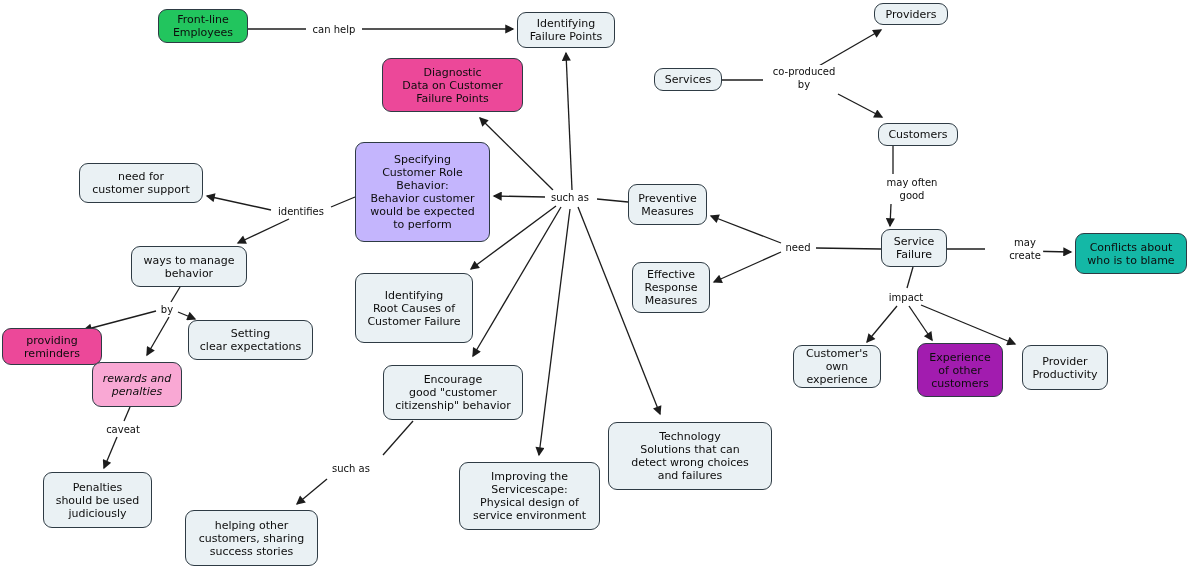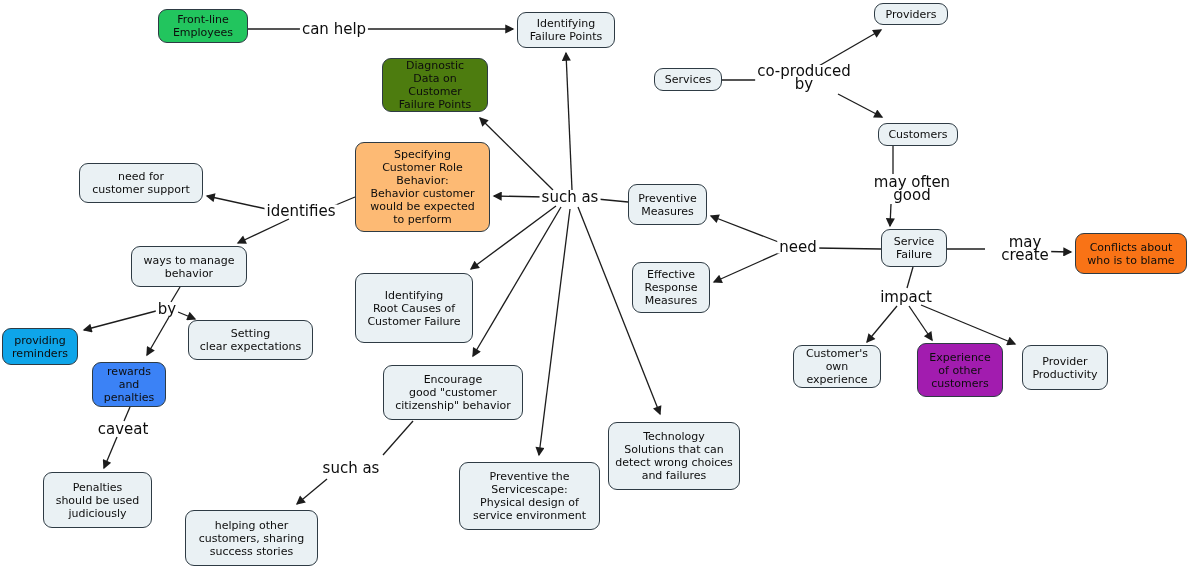--- a/index.html
+++ b/index.html
@@ -27,21 +27,21 @@
     text-align: center;
     font-size: 11px;
     line-height: 13px;
     white-space: pre-line;
     padding: 2px 4px;
     cursor: default;
   }
   .edge-label {
     position: absolute;
     transform: translate(-50%, -50%);
-    font-size: 15px;
+    font-size: 10px;
     line-height: 13px;
     text-align: center;
     white-space: pre-line;
     background: #ffffff;
     padding: 0 2px;
     cursor: default;
   }
 </style>
 </head>
 <body>
@@ -87,69 +87,69 @@
       <line x1="130" y1="407" x2="124" y2="421" stroke="#1c1c1c" stroke-width="1.3"></line>
       <line x1="117" y1="437" x2="104" y2="468" stroke="#1c1c1c" stroke-width="1.3" marker-end="url(#arrowhead)"></line>
       <line x1="413" y1="421" x2="383" y2="455" stroke="#1c1c1c" stroke-width="1.3"></line>
       <line x1="327" y1="479" x2="297" y2="504" stroke="#1c1c1c" stroke-width="1.3" marker-end="url(#arrowhead)"></line>
     </svg>
 
 <div class="node" style="left: 158px; top: 9px; width: 90px; height: 34px; background: #22c55e; border: 1.5px solid rgb(46, 59, 68); color: rgb(13, 13, 13);">Front-line
 Employees</div>
     <div class="node" style="left: 517px; top: 12px; width: 98px; height: 36px; background: rgb(234, 241, 244); border: 1.5px solid rgb(46, 59, 68); color: rgb(13, 13, 13);">Identifying
 Failure Points</div>
-    <div class="node" style="left: 382px; top: 58px; width: 106px; height: 54px; background: #4d7c0f; border: 1.5px solid rgb(46, 59, 68); color: rgb(13, 13, 13);">Diagnostic
+    <div class="node" style="left: 382px; top: 58px; width: 141px; height: 54px; background: #ec4899; border: 1.5px solid rgb(46, 59, 68); color: rgb(13, 13, 13);">Diagnostic
 Data on Customer
 Failure Points</div>
     <div class="node" style="left: 654px; top: 68px; width: 68px; height: 23px; background: rgb(234, 241, 244); border: 1.5px solid rgb(46, 59, 68); color: rgb(13, 13, 13);">Services</div>
     <div class="node" style="left: 874px; top: 3px; width: 74px; height: 22px; background: rgb(234, 241, 244); border: 1.5px solid rgb(46, 59, 68); color: rgb(13, 13, 13);">Providers</div>
     <div class="node" style="left: 878px; top: 123px; width: 80px; height: 23px; background: rgb(234, 241, 244); border: 1.5px solid rgb(46, 59, 68); color: rgb(13, 13, 13);">Customers</div>
-    <div class="node" style="left: 355px; top: 142px; width: 135px; height: 90px; background: #fdba74; border: 1.5px solid rgb(46, 59, 68); color: rgb(13, 13, 13); text-align: center;">Specifying
+    <div class="node" style="left: 355px; top: 142px; width: 135px; height: 100px; background: #c4b5fd; border: 1.5px solid rgb(46, 59, 68); color: rgb(13, 13, 13); text-align: center;">Specifying
 Customer Role
 Behavior:
 Behavior customer
 would be expected
 to perform</div>
     <div class="node" style="left: 79px; top: 163px; width: 124px; height: 40px; background: rgb(234, 241, 244); border: 1.5px solid rgb(46, 59, 68); color: rgb(13, 13, 13);">need for
 customer support</div>
     <div class="node" style="left: 131px; top: 246px; width: 116px; height: 41px; background: rgb(234, 241, 244); border: 1.5px solid rgb(46, 59, 68); color: rgb(13, 13, 13);">ways to manage
 behavior</div>
     <div class="node" style="left: 628px; top: 184px; width: 79px; height: 41px; background: rgb(234, 241, 244); border: 1.5px solid rgb(46, 59, 68); color: rgb(13, 13, 13);">Preventive
 Measures</div>
     <div class="node" style="left: 632px; top: 262px; width: 78px; height: 51px; background: rgb(234, 241, 244); border: 1.5px solid rgb(46, 59, 68); color: rgb(13, 13, 13);">Effective
 Response
 Measures</div>
     <div class="node" style="left: 881px; top: 229px; width: 66px; height: 38px; background: rgb(234, 241, 244); border: 1.5px solid rgb(46, 59, 68); color: rgb(13, 13, 13);">Service
 Failure</div>
-    <div class="node" style="left: 1075px; top: 233px; width: 112px; height: 41px; background: #f97316; border: 1.5px solid rgb(46, 59, 68); color: rgb(13, 13, 13);">Conflicts about
+    <div class="node" style="left: 1075px; top: 233px; width: 112px; height: 41px; background: #14b8a6; border: 1.5px solid rgb(46, 59, 68); color: rgb(13, 13, 13);">Conflicts about
 who is to blame</div>
     <div class="node" style="left: 793px; top: 345px; width: 88px; height: 43px; background: rgb(234, 241, 244); border: 1.5px solid rgb(46, 59, 68); color: rgb(13, 13, 13);">Customer's
 own experience</div>
     <div class="node" style="left: 917px; top: 343px; width: 86px; height: 54px; background: #a21caf; border: 1.5px solid rgb(46, 59, 68); color: rgb(13, 13, 13);">Experience
 of other
 customers</div>
     <div class="node" style="left: 1022px; top: 345px; width: 86px; height: 45px; background: rgb(234, 241, 244); border: 1.5px solid rgb(46, 59, 68); color: rgb(13, 13, 13);">Provider
 Productivity</div>
-    <div class="node" style="left: 2px; top: 328px; width: 76px; height: 37px; background: #0ea5e9; border: 1.5px solid rgb(46, 59, 68); color: rgb(13, 13, 13);">providing
+    <div class="node" style="left: 2px; top: 328px; width: 100px; height: 37px; background: #ec4899; border: 1.5px solid rgb(46, 59, 68); color: rgb(13, 13, 13);">providing
 reminders</div>
-    <div class="node" style="left: 92px; top: 362px; width: 74px; height: 45px; background: #3b82f6; border: 1.5px solid rgb(46, 59, 68); color: rgb(13, 13, 13);">rewards and
+    <div class="node" style="left: 92px; top: 362px; width: 90px; height: 45px; background: #f9a8d4; border: 1.5px solid rgb(46, 59, 68); color: rgb(13, 13, 13); font-style: italic;">rewards and
 penalties</div>
     <div class="node" style="left: 188px; top: 320px; width: 125px; height: 40px; background: rgb(234, 241, 244); border: 1.5px solid rgb(46, 59, 68); color: rgb(13, 13, 13);">Setting
 clear expectations</div>
     <div class="node" style="left: 355px; top: 273px; width: 118px; height: 70px; background: rgb(234, 241, 244); border: 1.5px solid rgb(46, 59, 68); color: rgb(13, 13, 13);">Identifying
 Root Causes of
 Customer Failure</div>
     <div class="node" style="left: 383px; top: 365px; width: 140px; height: 55px; background: rgb(234, 241, 244); border: 1.5px solid rgb(46, 59, 68); color: rgb(13, 13, 13);">Encourage
 good "customer
 citizenship" behavior</div>
-    <div class="node" style="left: 459px; top: 462px; width: 141px; height: 68px; background: rgb(234, 241, 244); border: 1.5px solid rgb(46, 59, 68); color: rgb(13, 13, 13);">Preventive the
+    <div class="node" style="left: 459px; top: 462px; width: 141px; height: 68px; background: rgb(234, 241, 244); border: 1.5px solid rgb(46, 59, 68); color: rgb(13, 13, 13);">Improving the
 Servicescape:
 Physical design of
 service environment</div>
-    <div class="node" style="left: 608px; top: 422px; width: 132px; height: 68px; background: rgb(234, 241, 244); border: 1.5px solid rgb(46, 59, 68); color: rgb(13, 13, 13);">Technology
+    <div class="node" style="left: 608px; top: 422px; width: 164px; height: 68px; background: rgb(234, 241, 244); border: 1.5px solid rgb(46, 59, 68); color: rgb(13, 13, 13);">Technology
 Solutions that can
 detect wrong choices
 and failures</div>
     <div class="node" style="left: 43px; top: 472px; width: 109px; height: 56px; background: rgb(234, 241, 244); border: 1.5px solid rgb(46, 59, 68); color: rgb(13, 13, 13);">Penalties
 should be used
 judiciously</div>
     <div class="node" style="left: 185px; top: 510px; width: 133px; height: 56px; background: rgb(234, 241, 244); border: 1.5px solid rgb(46, 59, 68); color: rgb(13, 13, 13);">helping other
 customers, sharing
 success stories</div>
     <div class="edge-label" style="left: 334px; top: 29px; color: rgb(13, 13, 13);">can help</div>

